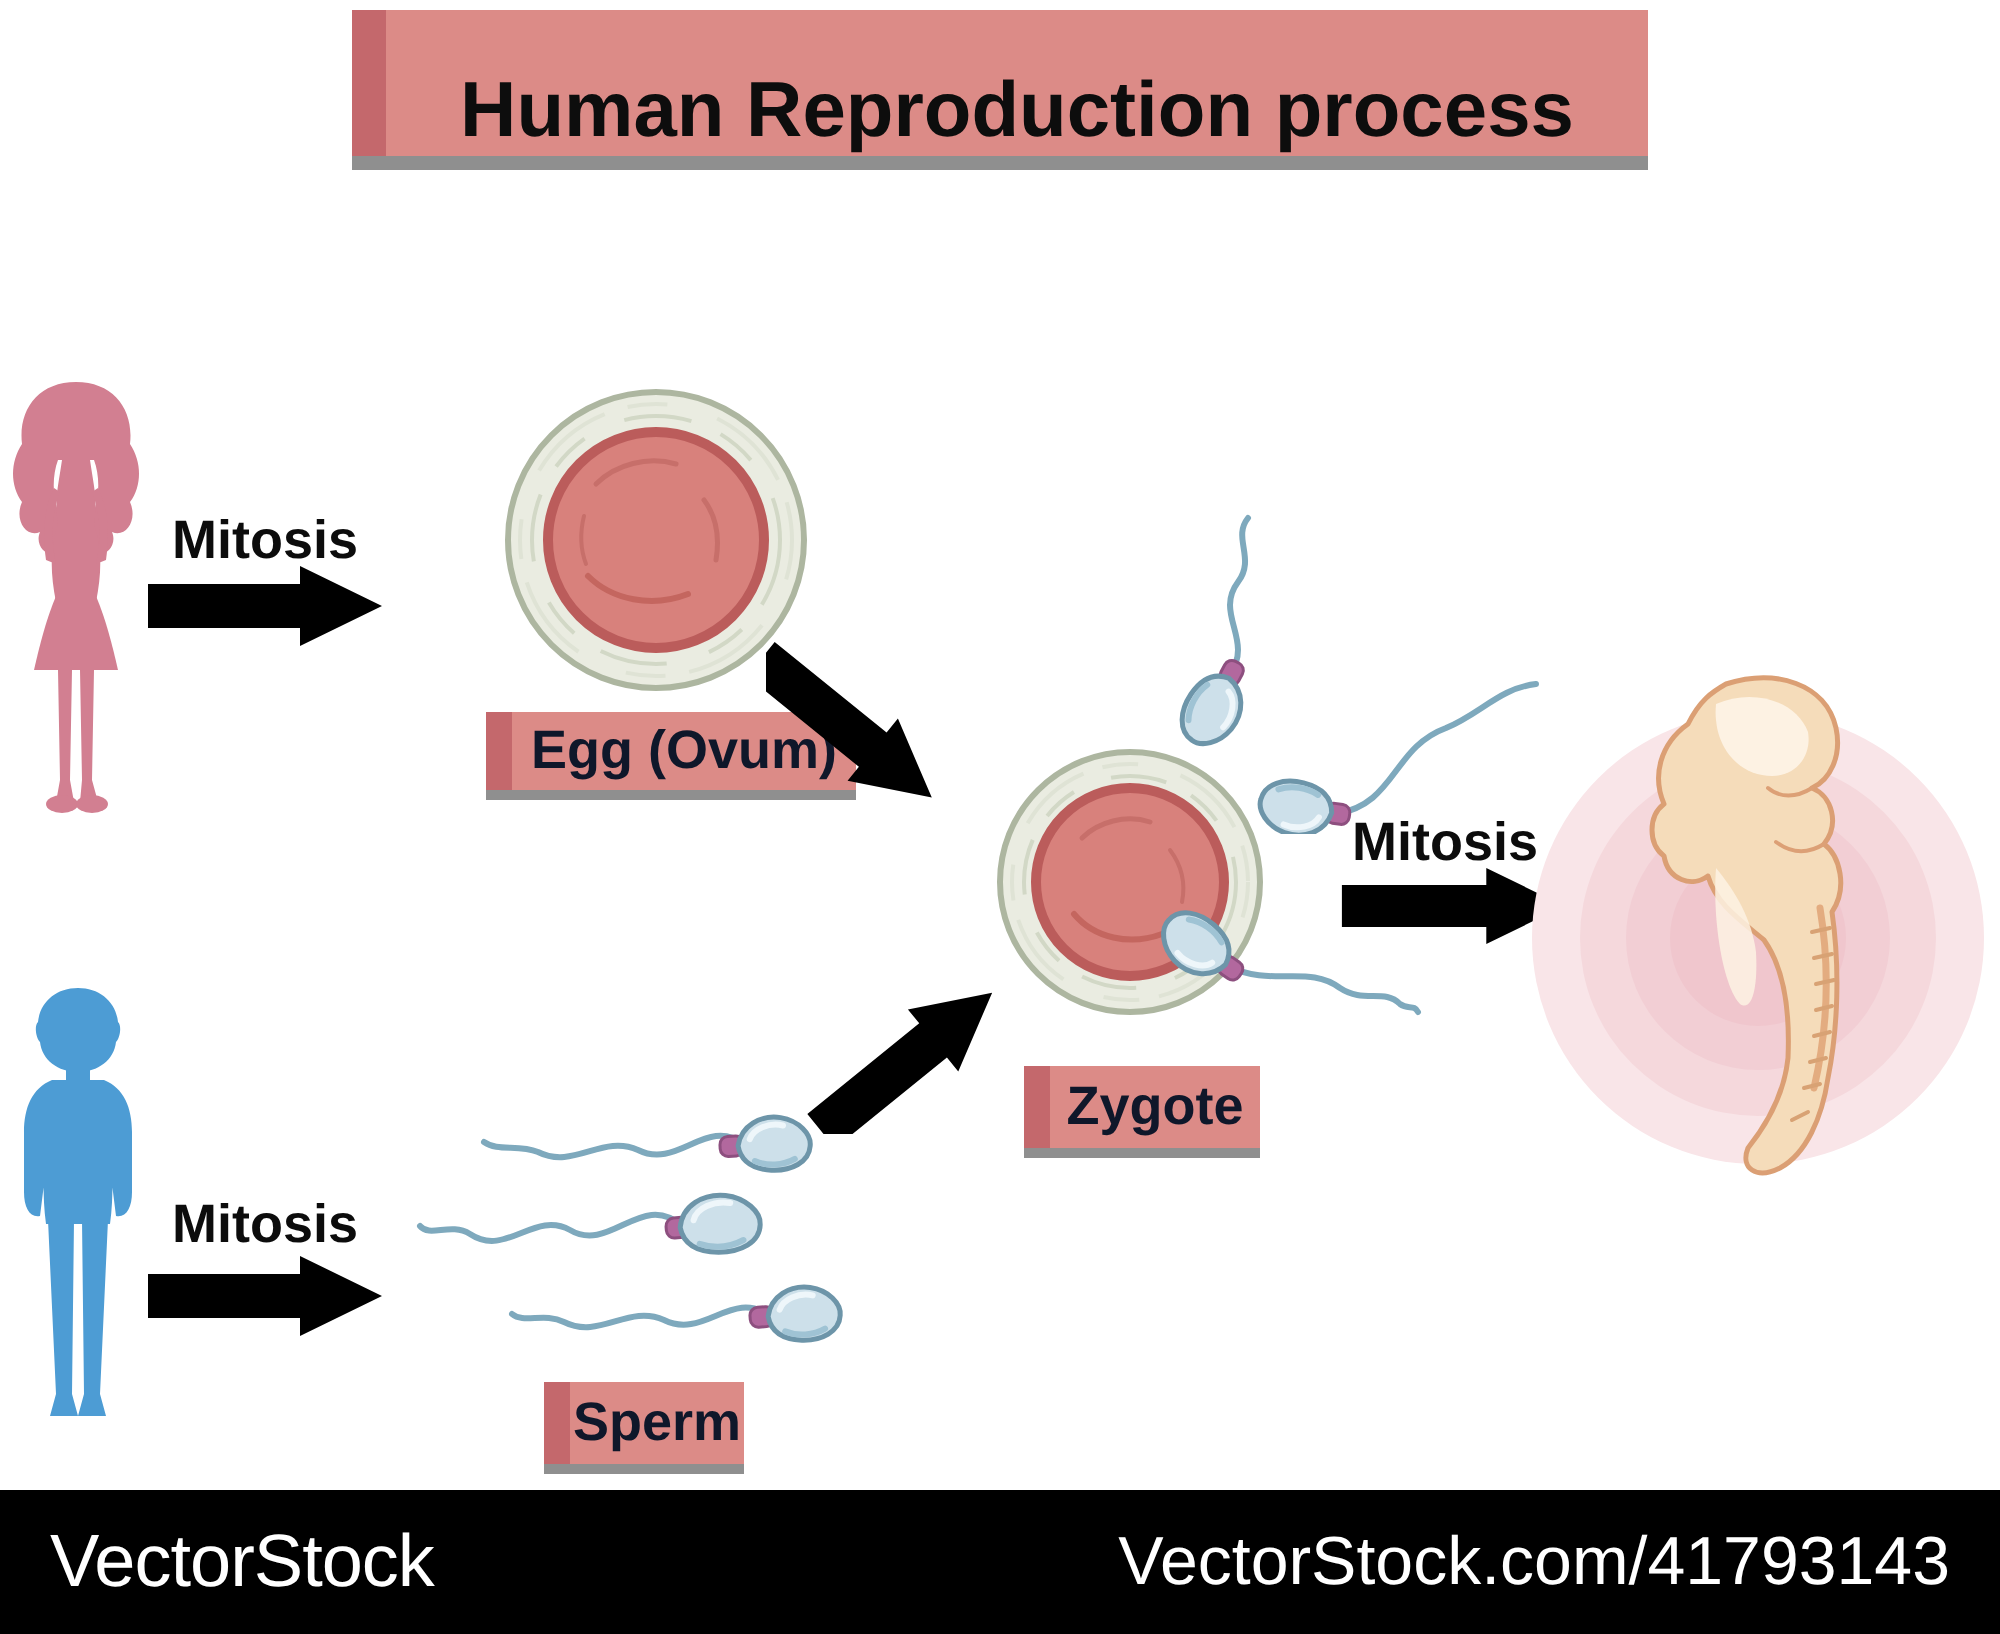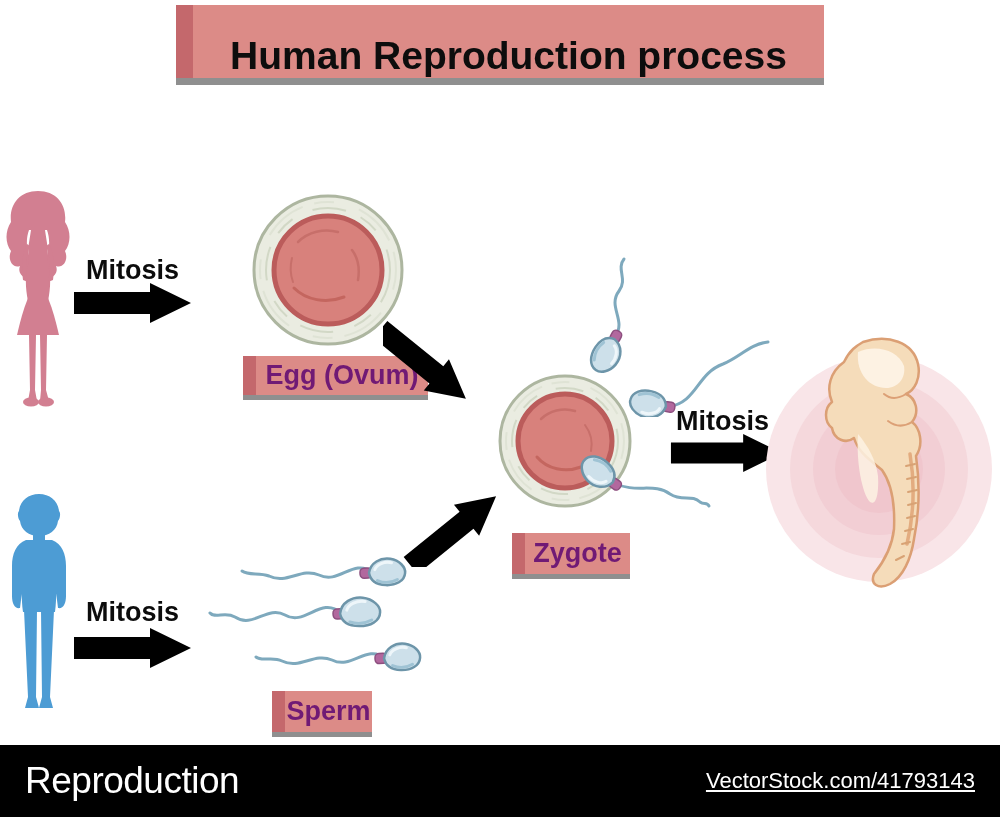--- a/index.html
+++ b/index.html
@@ -11,41 +11,41 @@
   .banner { position:absolute; left:176px; top:5px; width:648px; height:73px;
             background:#dc8b87; border-left:17px solid #c4686c;
             box-shadow:0 7px 0 #8f8f8f;
             display:flex; align-items:flex-end; justify-content:center; }
   .banner h1 { font-size:39px; font-weight:bold; color:#0d0d0d; letter-spacing:0; }
 
   
   .tag { position:absolute; background:#dc8b87; border-left:13px solid #c4686c;
          box-shadow:0 5px 0 #8f8f8f; display:flex; align-items:center;
          justify-content:center; }
-  .tag span { font-size:27px; font-weight:600; color:#701a75; }
+  .tag span { font-size:27px; font-weight:600; color:#0f172a; }
   .tag.egg    { left:243px; top:356px; width:185px; height:39px; }
   .tag.zygote { left:512px; top:533px; width:118px; height:41px; }
   .tag.sperm  { left:272px; top:691px; width:100px; height:41px; }
 
   
   .freelabel { position:absolute; font-size:27px; font-weight:600; color:#0c0c0c;
                white-space:nowrap; }
   .lbl-mitosis-f { left:86px;  top:255px; }
   .lbl-mitosis-m { left:86px;  top:597px; }
   .lbl-mitosis-r { left:676px; top:406px; }
   .lbl-fert      { left:496px; top:311px; }
 
   .abs { position:absolute; }
 
   
   .footer { position:absolute; left:0; top:745px; width:1000px; height:72px;
             background:#000; color:#fff; display:flex; align-items:center;
             justify-content:space-between; padding:0 25px; }
   .footer .brand  { font-size:37px; font-weight:500; letter-spacing:-0.5px; }
-  .footer .credit { font-size:22px; font-weight:400;text-decoration:underline; }
+  .footer .credit { font-size:34px; font-weight:400; }
 </style>
 </head>
 <body>
 
 <div class="stage">
 
   <header class="banner">
     <h1>Human Reproduction process</h1>
   </header>
 
@@ -224,17 +224,17 @@
     <g transform="translate(12,88) rotate(-39)">
       <polygon points="0,9 72,9 72,0 110,20 72,40 72,31 0,31" fill="#000"></polygon>
     </g>
   </svg>
 
   <div class="tag sperm">
     <span>Sperm</span>
   </div>
 
   <footer class="footer">
-    <span class="brand">Reproduction</span>
+    <span class="brand">VectorStock</span>
     <span class="credit">VectorStock.com/41793143</span>
   </footer>
 
 </div>
 
 </body></html>

